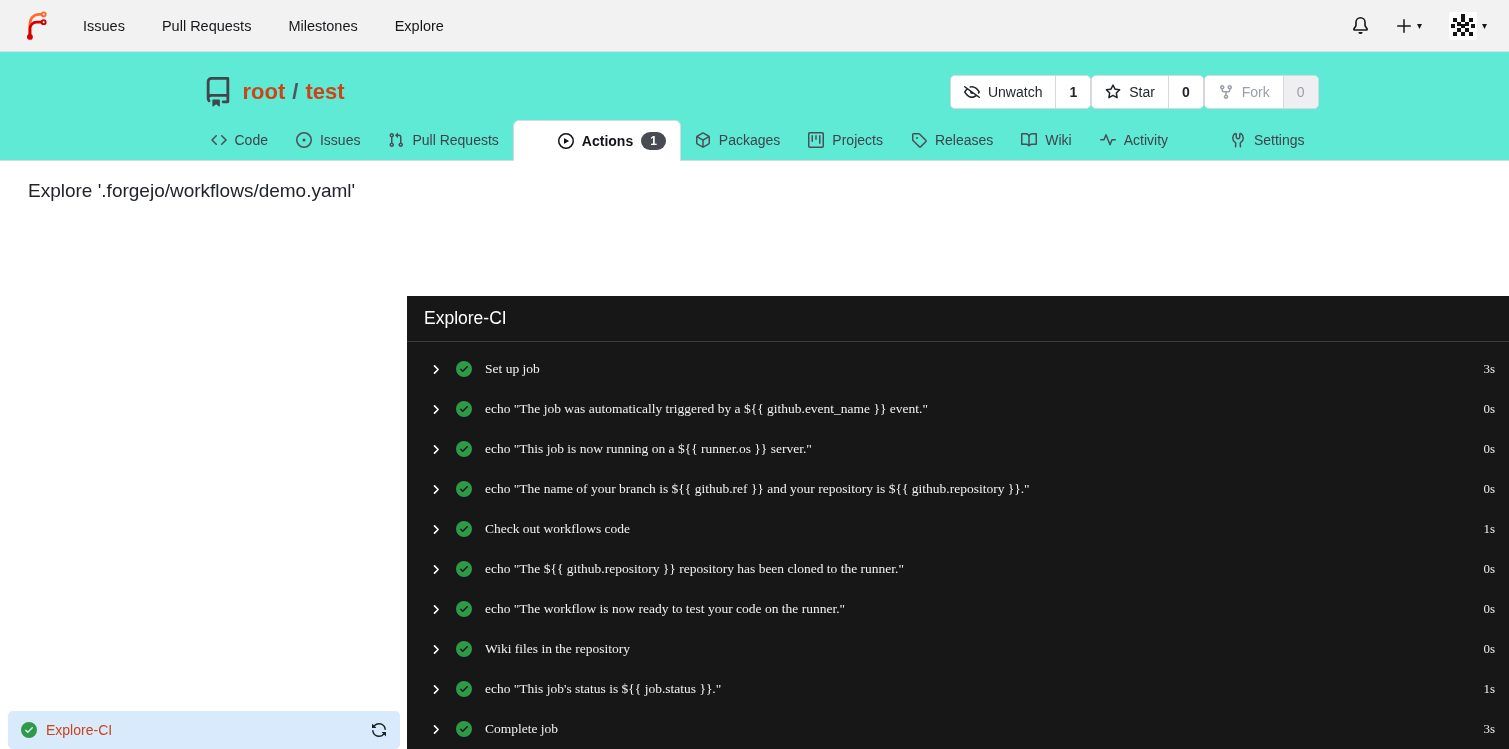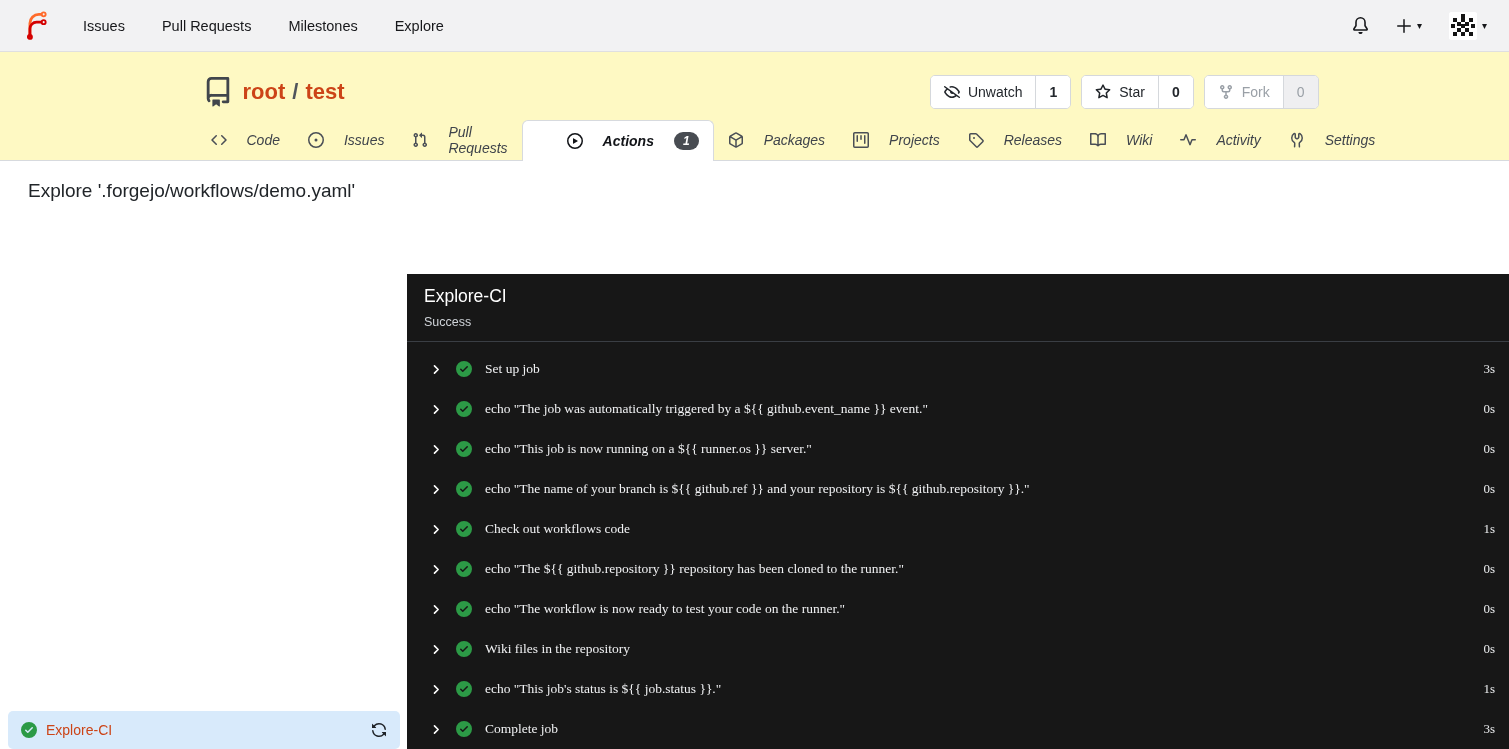--- a/index.html
+++ b/index.html
@@ -26,50 +26,50 @@
   .nav-links { display:flex; align-items:center; gap:37px; }
   .nav-link { font-size:14.5px; color:#17181b; }
   .nav-right { margin-left:auto; display:flex; align-items:center; gap:27px; }
   .nav-right .iconbtn { display:flex; align-items:center; gap:5px; color:#17181b; }
   .caret { font-size:10px; color:#17181b; line-height:1; }
   .avatar { width:28px; height:28px; border-radius:3px; overflow:hidden; background:#fff; }
 
   
   .repo-header {
     flex:none; height:109px;
-    background:#fef9c3;
+    background:#5eead4;
     border-bottom:1px solid #d7dade;
     padding-top:12px;
   }
   .rh-container { width:1128px; margin:0 auto; }
   .title-row { height:56px; display:flex; align-items:center; padding-left:12px; }
   .repo-icon { color:#41464c; margin-right:10px; }
   .repo-title { font-size:22px; display:flex; align-items:center; gap:7px; }
   .repo-link { color:#cc4417; }
   .repo-slash { color:#50555b; }
-  .repo-buttons { margin-left:auto; display:flex; gap:10px; }
+  .repo-buttons { margin-left:auto; display:flex; }
   .btn-group { display:flex; border:1px solid #d5d8dc; border-radius:5px; background:#fff; overflow:hidden; height:34px; }
   .btn-group .btn {
     display:flex; align-items:center; gap:8px;
     padding:0 13px; font-size:14px; color:#23272c;
     background:#fff; border:none; font-family:inherit;
   }
   .btn-group .count {
     display:flex; align-items:center; padding:0 13px;
     font-size:14px; color:#23272c; background:#fff;
     border:none; border-left:1px solid #d5d8dc; font-family:inherit; font-weight:600;
   }
   .btn-group.disabled .btn { color:#9aa0a7; }
   .btn-group.disabled .count { color:#9aa0a7; background:#efeff1; font-weight:400; }
 
   
   .tabs { display:flex; align-items:stretch; height:40px; padding-left:6px; }
   .tab {
-    display:flex; align-items:center; gap:20px;
-    padding:0 14px; font-size:14px; color:#3f444b;font-style:italic;
+    display:flex; align-items:center; gap:8px;
+    padding:0 14px; font-size:14px; color:#3f444b;
   }
   .tab svg { color:#4a4f56; }
   .tab.active {
     background:#fff;
     border:1px solid #d7dade; border-bottom:none;
     border-radius:6px 6px 0 0;
     margin-bottom:-1px;
     font-weight:700; color:#121418;
     position:relative;
     padding-left:44px;
@@ -300,21 +300,20 @@
       <span class="job-name" data-interactable="true">Explore-CI</span>
       <svg class="sync" width="16" height="16" viewBox="0 0 16 16" fill="currentColor" data-interactable="true">
         <path d="M1.705 8.005a.75.75 0 0 1 .834.656 5.5 5.5 0 0 0 9.592 2.97l-1.204-1.204a.25.25 0 0 1 .177-.427h3.646a.25.25 0 0 1 .25.25v3.646a.25.25 0 0 1-.427.177l-1.38-1.38A7.002 7.002 0 0 1 1.05 8.84a.75.75 0 0 1 .656-.834ZM8 2.5a5.487 5.487 0 0 0-4.131 1.869l1.204 1.204A.25.25 0 0 1 4.896 6H1.25A.25.25 0 0 1 1 5.75V2.104a.25.25 0 0 1 .427-.177l1.38 1.38A7.002 7.002 0 0 1 14.95 7.16a.75.75 0 0 1-1.49.178A5.5 5.5 0 0 0 8 2.5Z"></path>
       </svg>
     </div>
   </aside>
 
   <section class="run-panel" data-interactable="false">
     <div class="panel-header" data-interactable="false">
       <div class="panel-job-title" data-interactable="false">Explore-CI</div>
-      <div class="panel-job-status" data-interactable="false">Success</div>
     </div>
     <div class="steps" data-interactable="false">
 
         <div class="step-row" data-interactable="true">
           <svg class="step-chevron" width="13" height="13" viewBox="0 0 16 16" fill="none" stroke="currentColor" stroke-width="2" stroke-linecap="round" stroke-linejoin="round" data-interactable="true">
             <path d="M5.5 3.5 10 8l-4.5 4.5"></path>
           </svg>
           <svg class="step-check" width="16" height="16" viewBox="0 0 16 16" fill="currentColor" data-interactable="false">
             <path d="M8 16A8 8 0 1 1 8 0a8 8 0 0 1 0 16Zm3.78-9.72a.751.751 0 0 0-1.06-1.06L6.75 9.19 5.28 7.72a.751.751 0 0 0-1.06 1.06l2 2a.75.75 0 0 0 1.06 0Z"></path>
           </svg>

